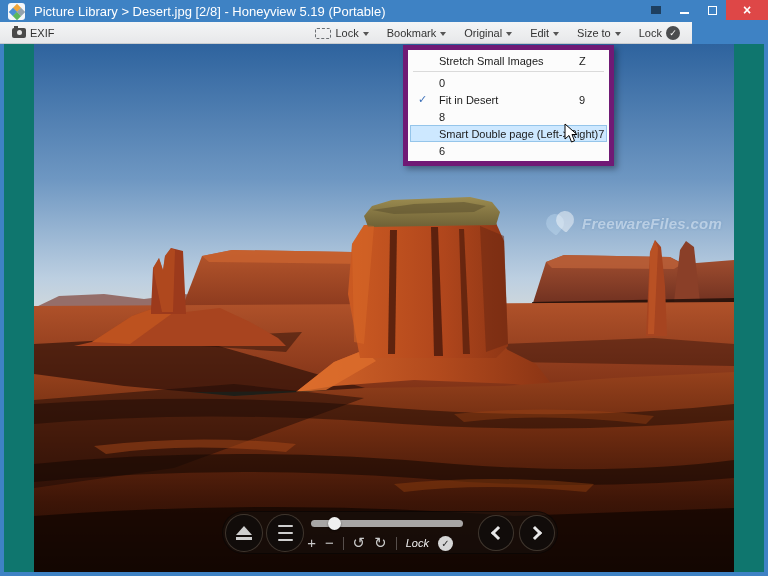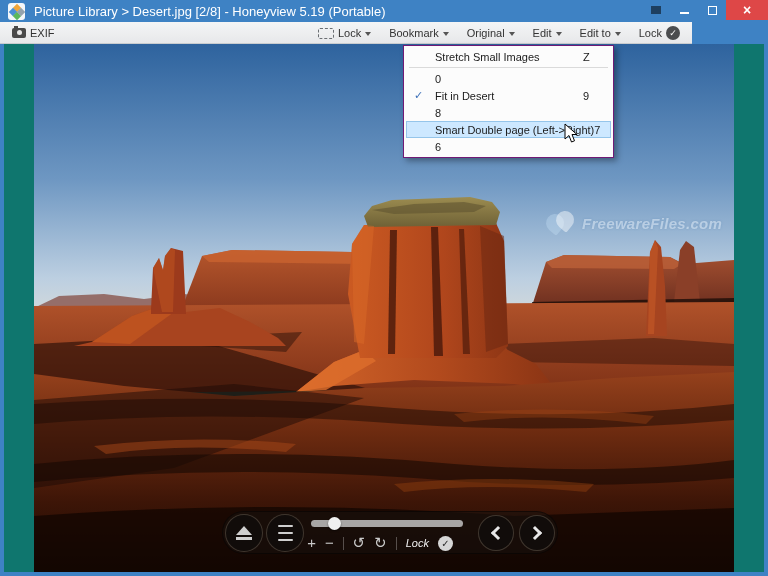--- a/index.html
+++ b/index.html
@@ -93,21 +93,21 @@
   .bb-lock-label { font-size:11px; color:#f0f0f0; }
   .bb-lock-check { width:15px; height:15px; border-radius:50%; background:#d6d6d6;
     color:#2c2c2c; font-size:10px; line-height:15px; text-align:center; font-weight:bold; }
   .chev { width:10px; height:10px; border-left:3.5px solid #e8e8e8;
     border-bottom:3.5px solid #e8e8e8; }
   .chev.left  { transform:rotate(45deg);  margin-left:4px; }
   .chev.right { transform:rotate(-135deg); margin-right:4px; }
 
   
   .menu { position:absolute; left:403px; top:45px; width:211px;
-    background:#fcfcfc; border:1px solid #701a75;
+    background:#fcfcfc; border:5px solid #701a75;
     box-shadow:3px 3px 6px rgba(0,0,0,.35); padding:2px; z-index:50; }
   .menu-item { position:relative; height:17px; display:flex; align-items:center;
     font-size:11px; color:#1b1b1b; padding-left:28px; padding-right:9px;
     border:1px solid transparent; cursor:default; }
   .menu-item .mi-label { flex:1; white-space:nowrap; }
   .menu-item .mi-key { width:18px; text-align:left; }
   .menu-item .mi-check { position:absolute; left:7px; top:1px; font-size:11px;
     font-weight:bold; color:var(--check,#3b6fb8); visibility:hidden; }
   .menu-item.checked .mi-check { visibility:visible; }
   .menu-item.hl { background:var(--menu-highlight,#cde8ff); border-color:#95c5ea; }
@@ -161,21 +161,21 @@
       </div>
       <div class="tb-btn">
         <span>Original</span>
         <span class="chev-down"></span>
       </div>
       <div class="tb-btn">
         <span>Edit</span>
         <span class="chev-down"></span>
       </div>
       <div class="tb-btn">
-        <span>Edit to</span>
+        <span>Size to</span>
         <span class="chev-down"></span>
       </div>
       <div class="tb-btn">
         <span>Lock</span>
         <span class="lock-check">✓</span>
       </div>
     </div>
   </div>
 
   <div class="image-area">

